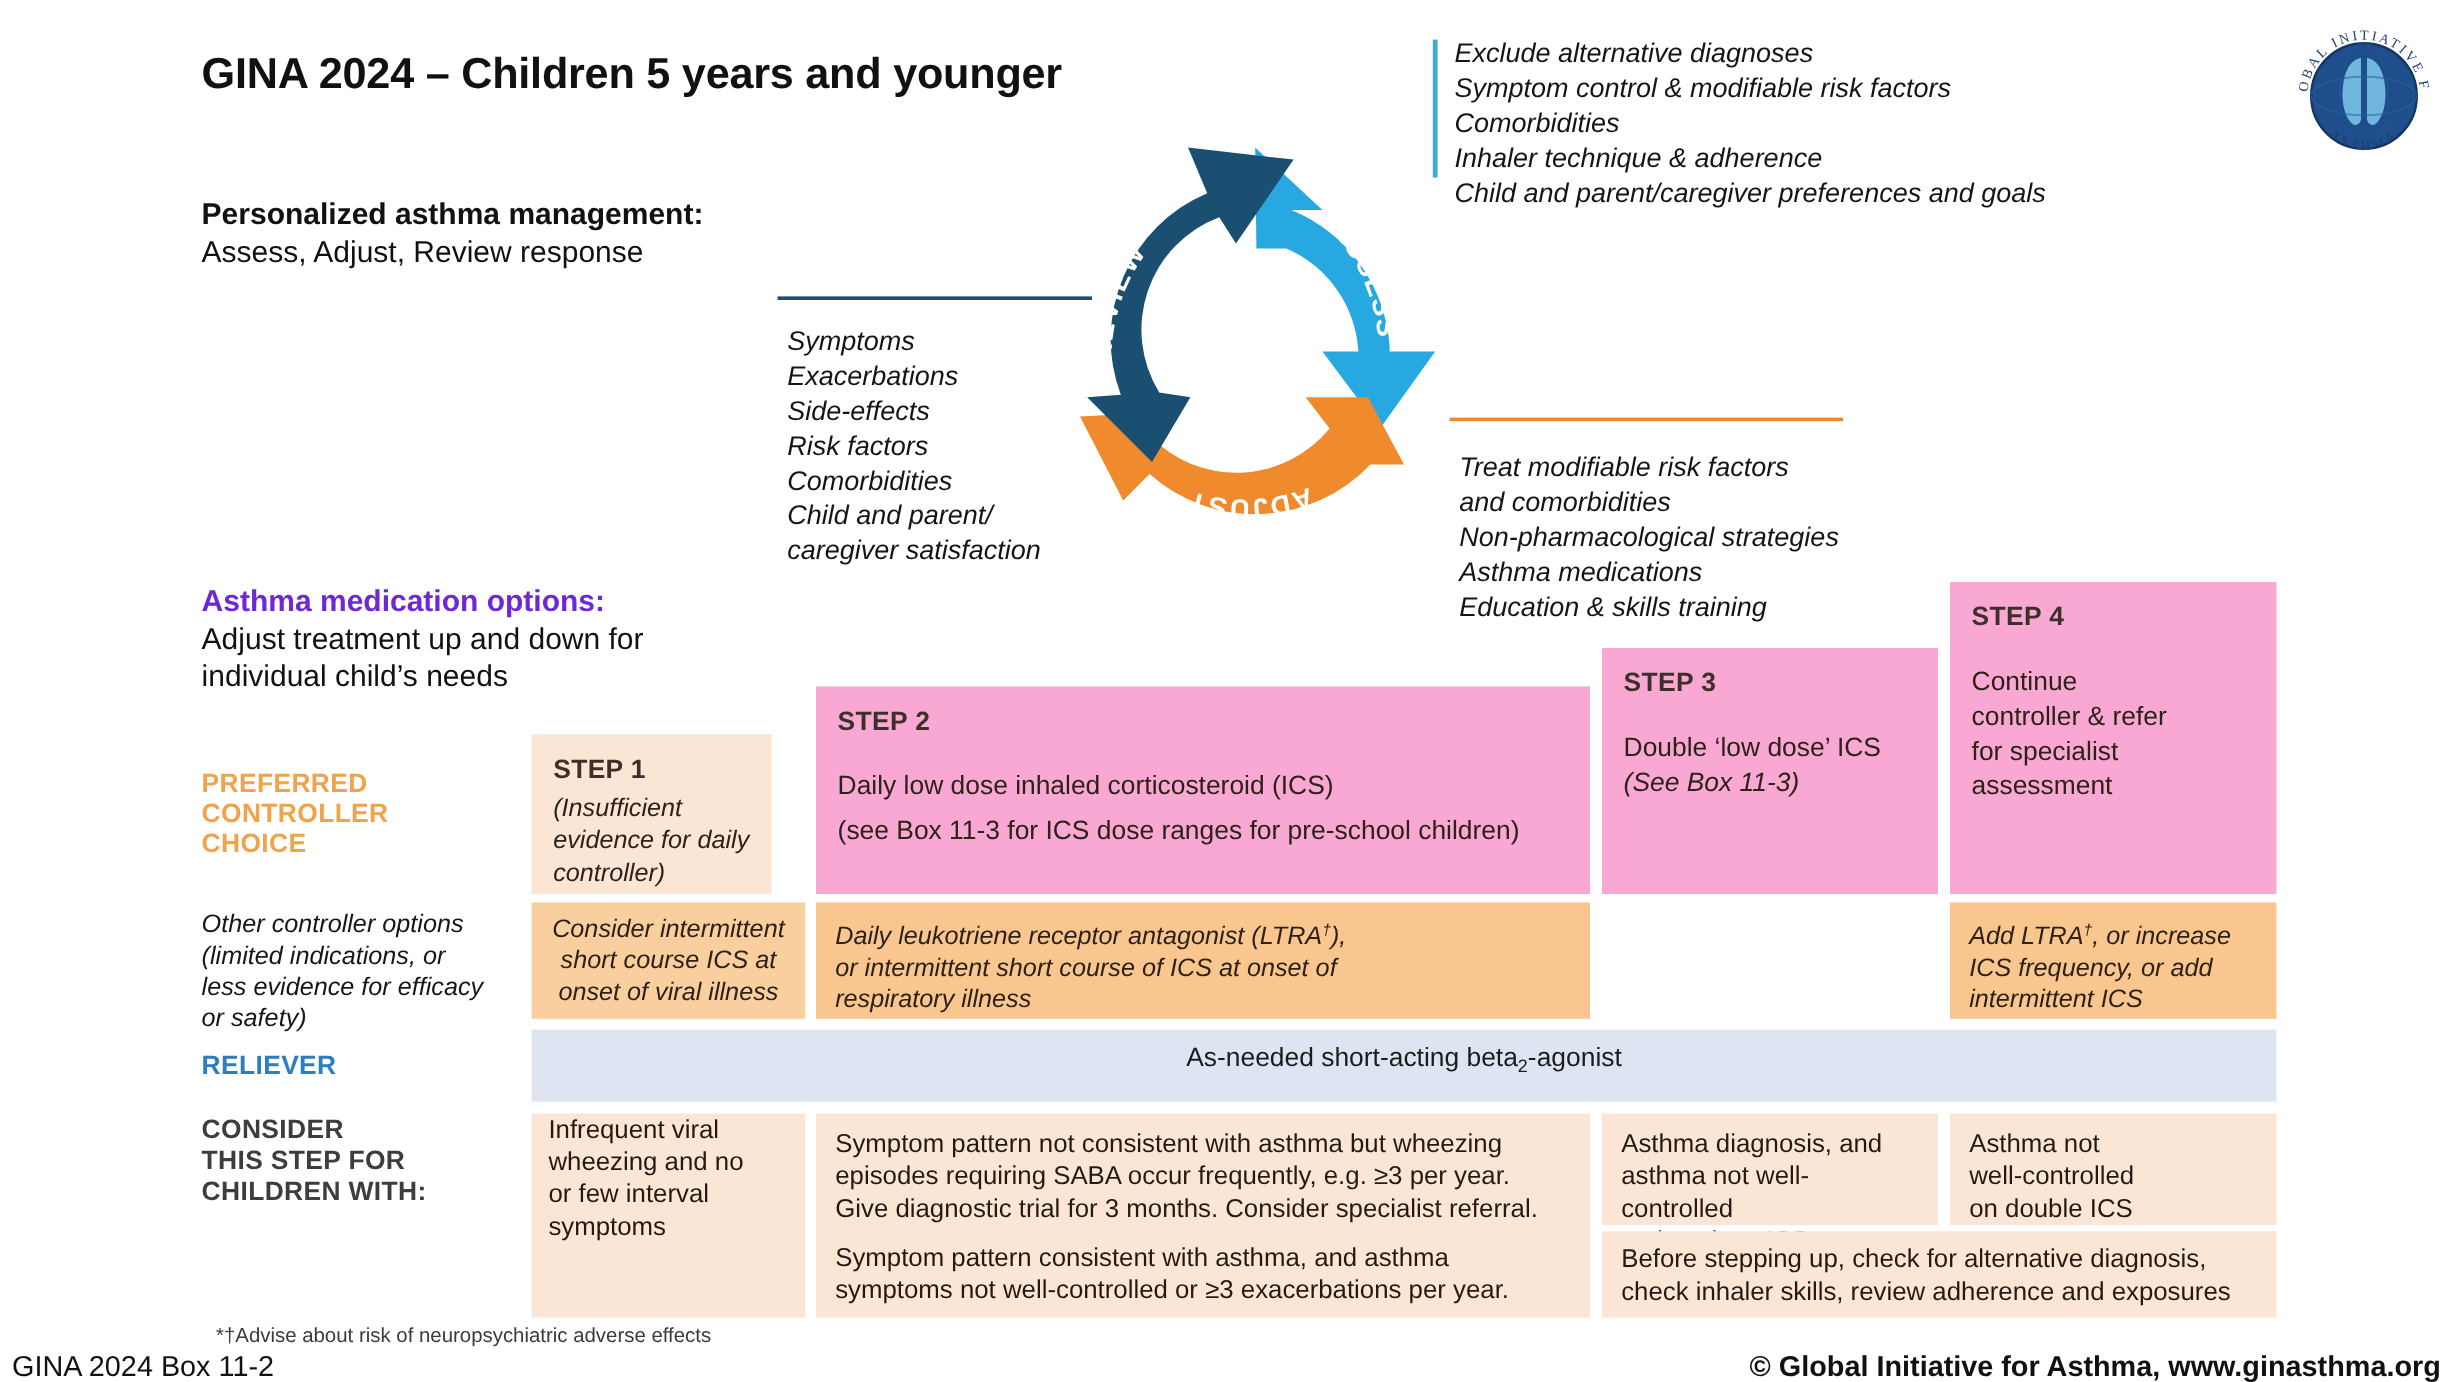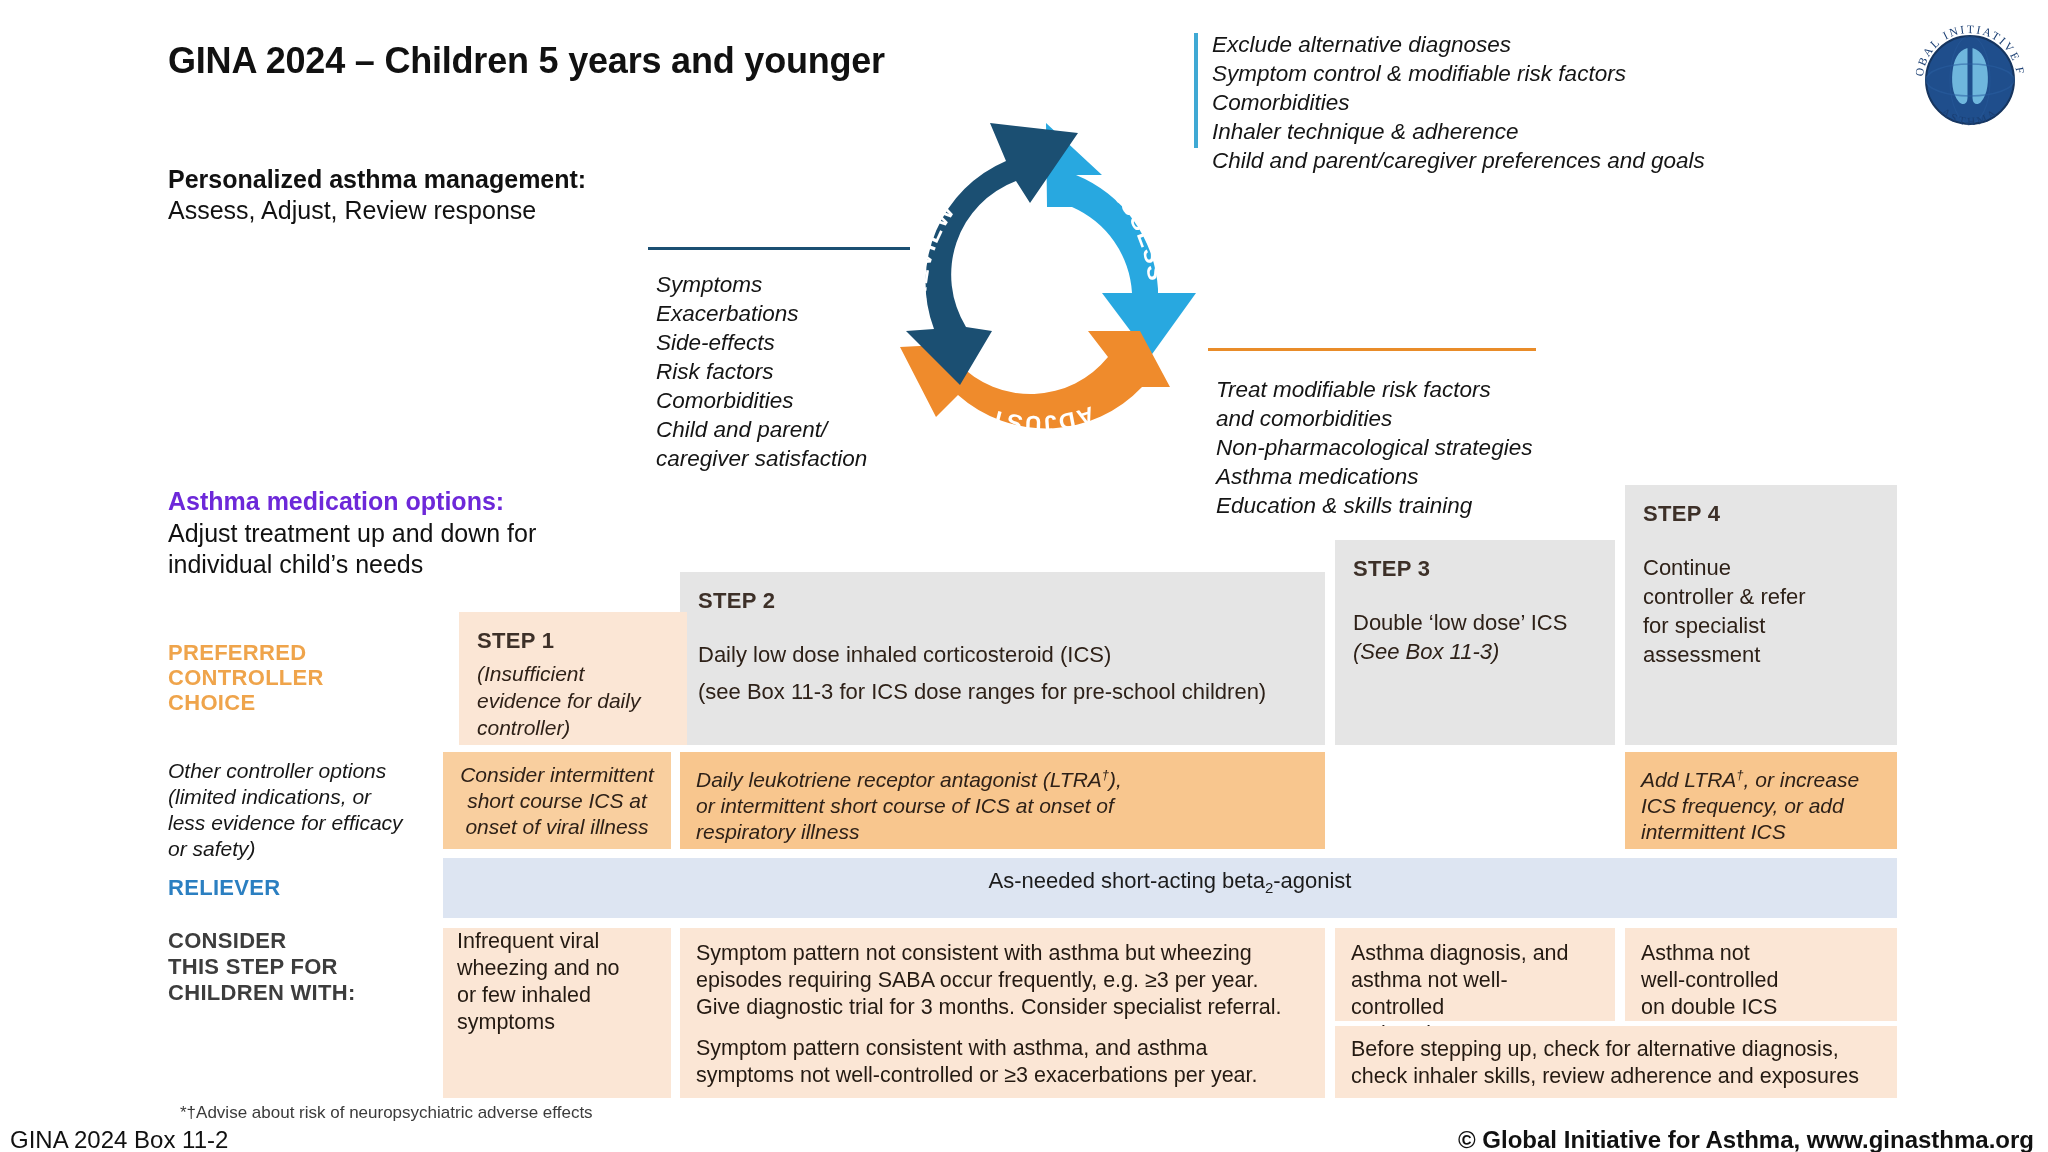--- a/index.html
+++ b/index.html
@@ -82,21 +82,21 @@
   }
   .lbl-consider {
     left: 168px; top: 928px;
     font-size: 22px; font-weight: bold; line-height: 26px;
     color: #3d3d3d; letter-spacing: 0.3px;
   }
 
   
   .cell { position: absolute; }
 
-  .step-strong { background: #e5e5e5; }
+  .step-strong { background: #f9a8d4; }
   .step1-strong { background: #fbe6d5; }
   .other-opt  { background: #f8c68e; }
   .other-opt-light { background: #f9cf9f; }
   .reliever-band { background: #dde5f2; }
   .consider-band { background: #fbe6d5; }
 
   .step-label {
     font-size: 22px; font-weight: bold; color: #3d3028; letter-spacing: 0.3px;
   }
   .step-body { font-size: 22px; line-height: 29px; color: #2e2118; }
@@ -278,21 +278,21 @@
   </div>
 
   <div class="cell step-strong cell-pad" style="left:680px; top:572px; width:645px; height:173px;">
     <div class="step-label">STEP 2</div>
     <div class="step-body" style="margin-top:26px;">
       <div>Daily low dose inhaled corticosteroid (ICS)</div>
       <div style="margin-top:8px;">(see Box 11-3 for ICS dose ranges for pre-school children)</div>
     </div>
   </div>
 
-  <div class="cell step1-strong cell-pad" style="left:443px; top:612px; width:228px; height:133px;margin-left:16px;">
+  <div class="cell step1-strong cell-pad" style="left:443px; top:612px; width:200px; height:133px;">
     <div class="step-label">STEP 1</div>
     <div class="step-body step-body-it" style="margin-top:6px; font-size:21px; line-height:27px;">
       <div>(Insufficient</div>
       <div>evidence for daily</div>
       <div>controller)</div>
     </div>
   </div>
 
   <div class="cell other-opt-light cell-pad" style="left:443px; top:752px; width:228px; height:97px; padding:10px 14px;text-align:center;">
     <div class="italic-body">
@@ -320,21 +320,21 @@
   </div>
 
   <div class="cell reliever-band" style="left:443px; top:858px; width:1454px; height:60px;">
     <div class="reliever-text"><span>As-needed short-acting beta</span><sub>2</sub><span>-agonist</span></div>
   </div>
 
   <div class="cell consider-band" style="left:443px; top:928px; width:228px; height:170px; padding:0 14px;">
     <div class="plain-body">
       <div>Infrequent viral</div>
       <div>wheezing and no</div>
-      <div>or few inhaled</div>
+      <div>or few interval</div>
       <div>symptoms</div>
     </div>
   </div>
 
   <div class="cell consider-band" style="left:680px; top:928px; width:645px; height:170px; padding:12px 16px;">
     <div class="plain-body">
       <div>Symptom pattern not consistent with asthma but wheezing</div>
       <div>episodes requiring SABA occur frequently, e.g. ≥3 per year.</div>
       <div>Give diagnostic trial for 3 months. Consider specialist referral.</div>
     </div>

